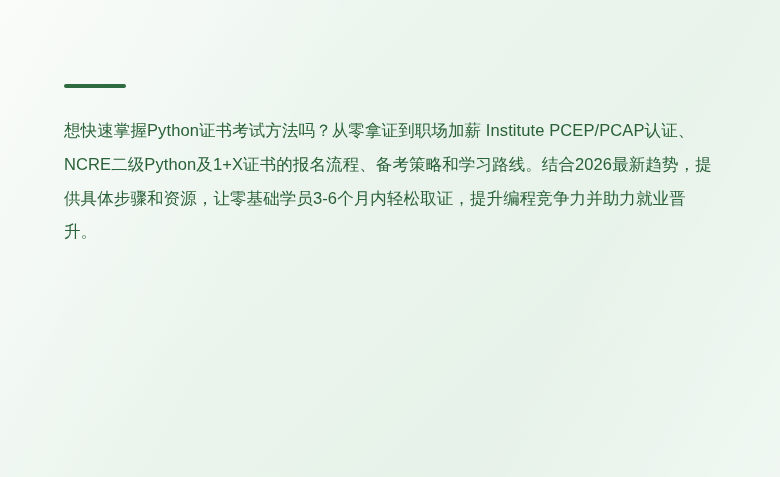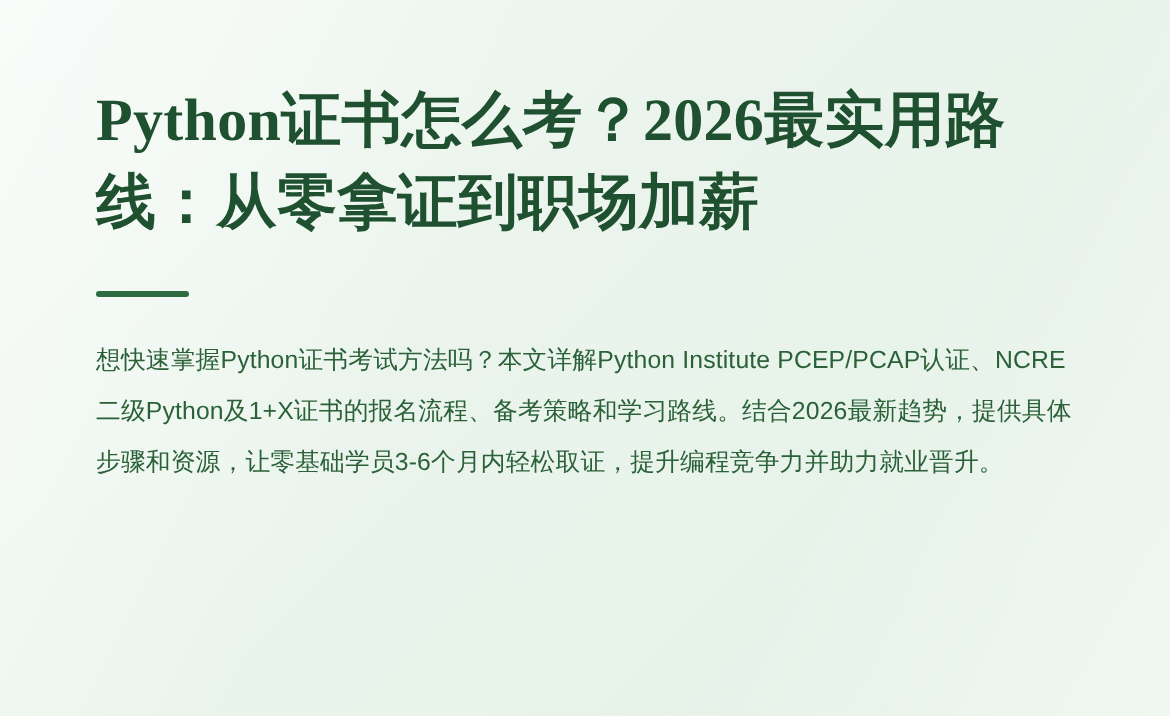--- a/index.html
+++ b/index.html
@@ -60,17 +60,16 @@
     max-width: 660px;
     letter-spacing: 0.1px;
   }
 </style>
 </head>
 <body>
 
 <div class="hero">
   <div class="hero-sheen"></div>
   <div class="hero-inner">
-    <h1 class="title">Python证书怎么考？2026最实用路线：从零拿证到职场加薪</h1>
     <div class="rule"></div>
-    <p class="summary">想快速掌握Python证书考试方法吗？本文详解Python Institute PCEP/PCAP认证、NCRE二级Python及1+X证书的报名流程、备考策略和学习路线。结合2026最新趋势，提供具体步骤和资源，让零基础学员3-6个月内轻松取证，提升编程竞争力并助力就业晋升。</p>
+    <p class="summary">想快速掌握Python证书考试方法吗？从零拿证到职场加薪 Institute PCEP/PCAP认证、NCRE二级Python及1+X证书的报名流程、备考策略和学习路线。结合2026最新趋势，提供具体步骤和资源，让零基础学员3-6个月内轻松取证，提升编程竞争力并助力就业晋升。</p>
   </div>
 </div>
 
 </body></html>

